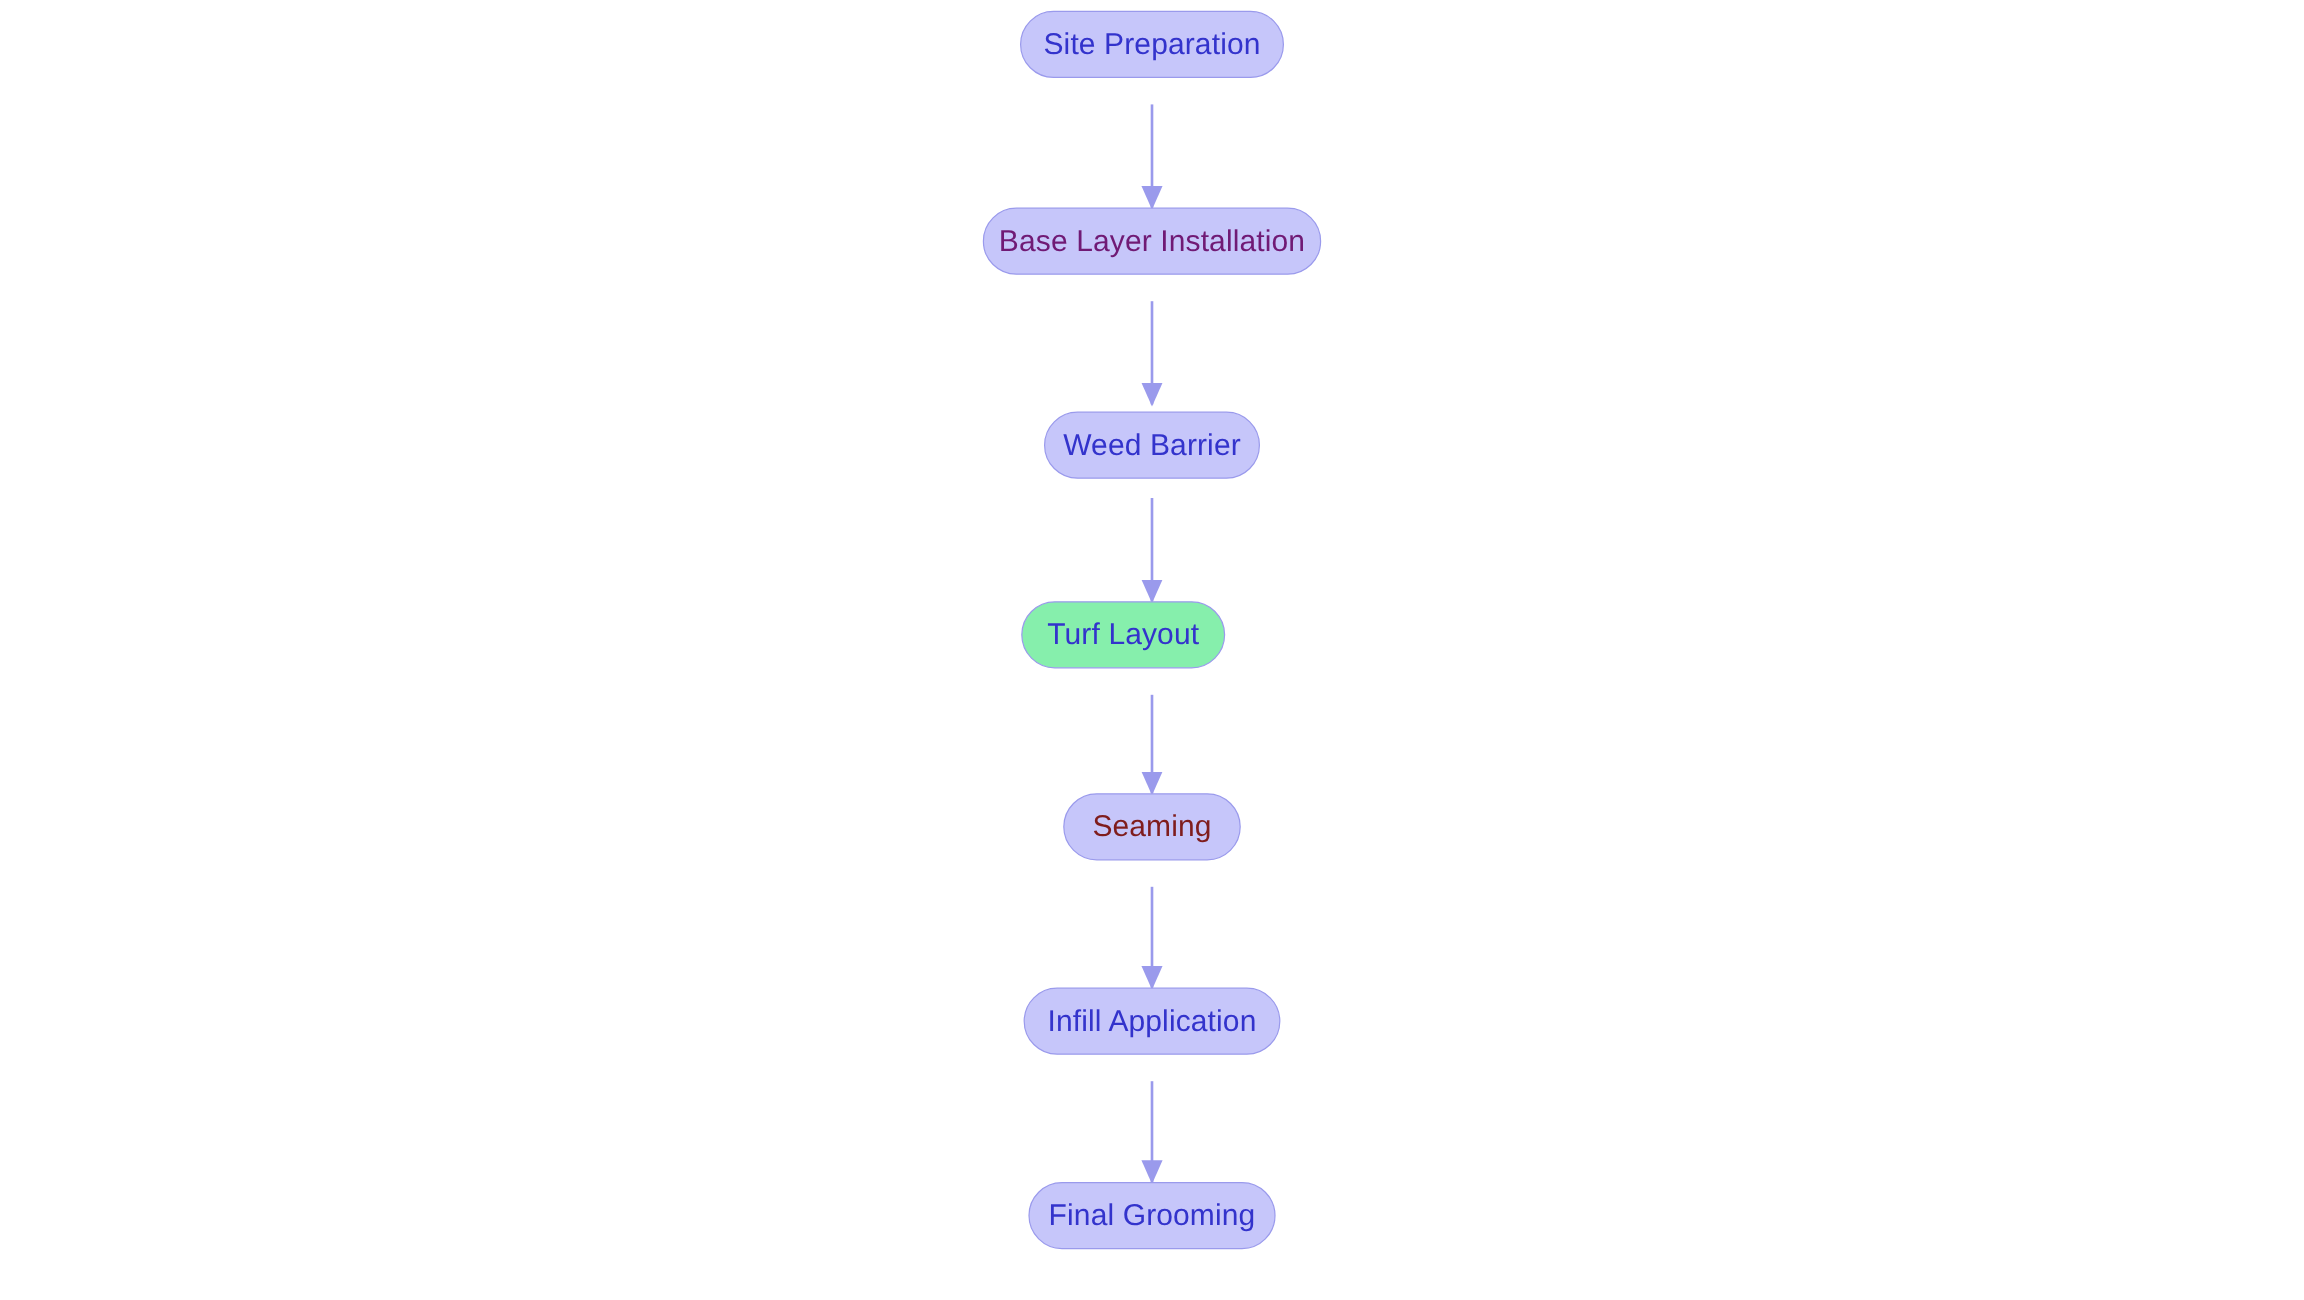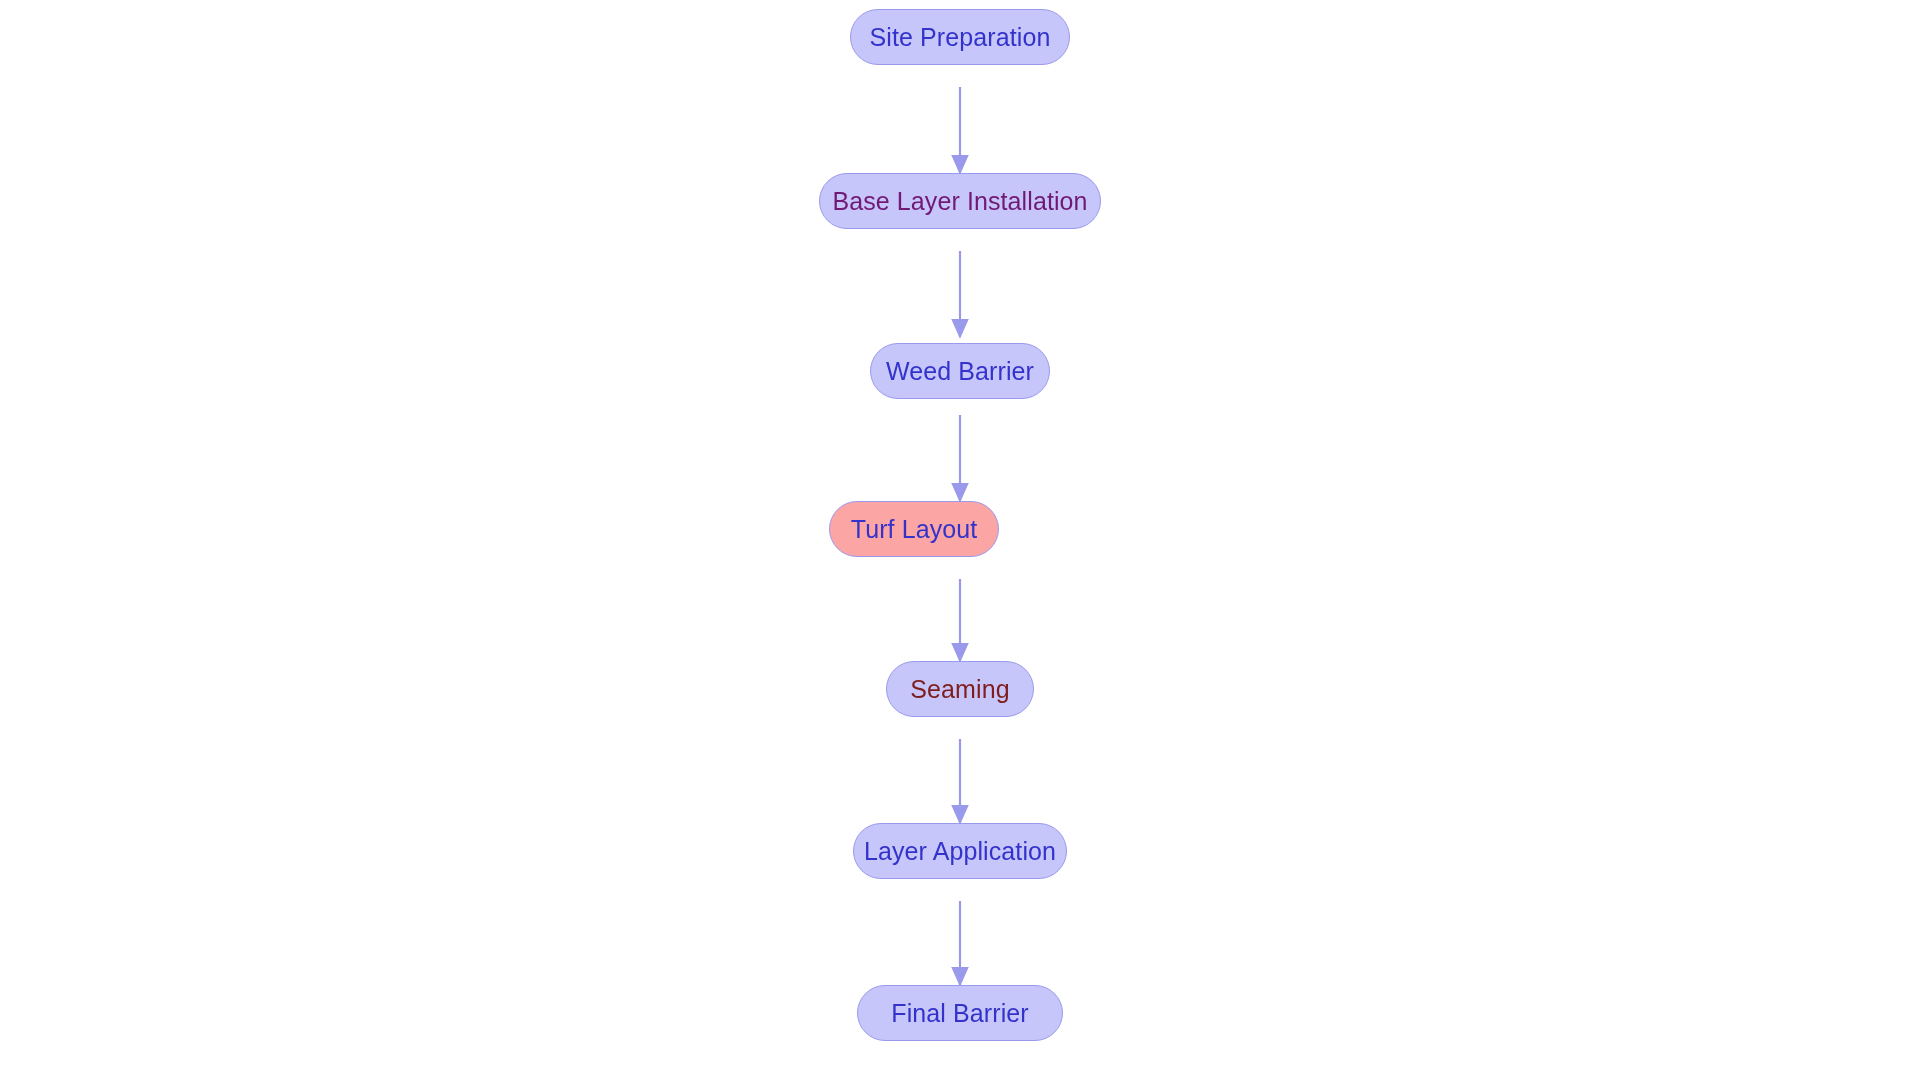--- a/index.html
+++ b/index.html
@@ -89,27 +89,27 @@
   <div id="node-layer">
       <div class="flow-node" style="left: 960px; top: 9px; width: 220px; background: rgb(198, 198, 250); border-color: rgb(154, 154, 236);">
         <span class="flow-node-label" style="color: rgb(51, 51, 204);">Site Preparation</span>
       </div>
       <div class="flow-node" style="left: 960px; top: 173px; width: 282px; background: rgb(198, 198, 250); border-color: rgb(154, 154, 236);">
         <span class="flow-node-label" style="color: #701a75;">Base Layer Installation</span>
       </div>
       <div class="flow-node" style="left: 960px; top: 343px; width: 180px; background: rgb(198, 198, 250); border-color: rgb(154, 154, 236);">
         <span class="flow-node-label" style="color: rgb(51, 51, 204);">Weed Barrier</span>
       </div>
-      <div class="flow-node" style="left: 914px; top: 501px; width: 170px; background: #fca5a5; border-color: rgb(154, 154, 236);">
+      <div class="flow-node" style="left: 936px; top: 501px; width: 170px; background: #86efac; border-color: rgb(154, 154, 236);">
         <span class="flow-node-label" style="color: rgb(51, 51, 204);">Turf Layout</span>
       </div>
       <div class="flow-node" style="left: 960px; top: 661px; width: 148px; background: rgb(198, 198, 250); border-color: rgb(154, 154, 236);">
         <span class="flow-node-label" style="color: #7f1d1d;">Seaming</span>
       </div>
       <div class="flow-node" style="left: 960px; top: 823px; width: 214px; background: rgb(198, 198, 250); border-color: rgb(154, 154, 236);">
-        <span class="flow-node-label" style="color: rgb(51, 51, 204);">Layer Application</span>
+        <span class="flow-node-label" style="color: rgb(51, 51, 204);">Infill Application</span>
       </div>
       <div class="flow-node" style="left: 960px; top: 985px; width: 206px; background: rgb(198, 198, 250); border-color: rgb(154, 154, 236);">
-        <span class="flow-node-label" style="color: rgb(51, 51, 204);">Final Barrier</span>
+        <span class="flow-node-label" style="color: rgb(51, 51, 204);">Final Grooming</span>
       </div>
     </div>
 
 </div>
 
 </body></html>

